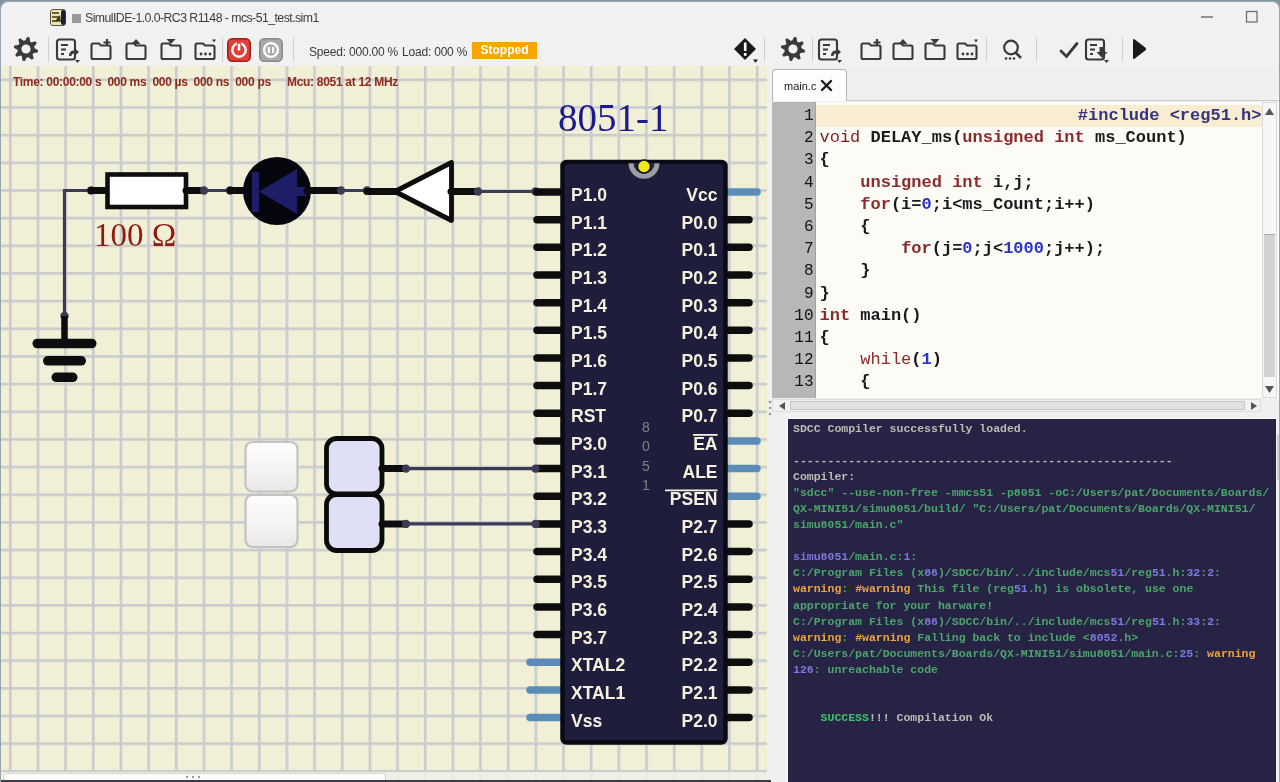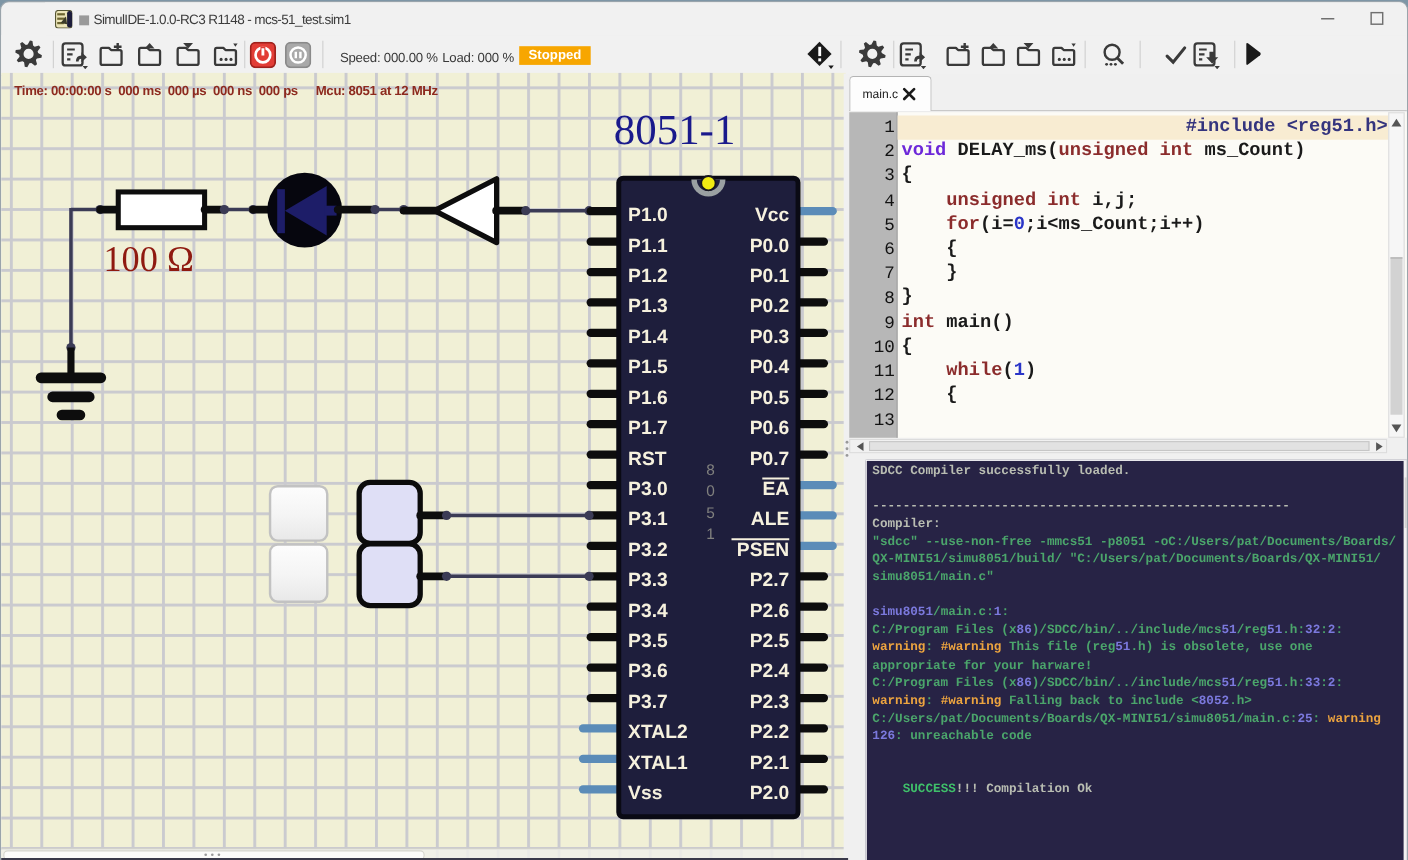--- a/index.html
+++ b/index.html
@@ -391,30 +391,31 @@
           <div class="ln">7</div>
           <div class="ln">8</div>
           <div class="ln">9</div>
           <div class="ln">10</div>
           <div class="ln">11</div>
           <div class="ln">12</div>
           <div class="ln">13</div>
         </div>
       <div id="codewrap">
           <div class="cl hl"><span style="color:#34347e;font-weight:bold">#include</span> <span style="color:#34347e">&lt;reg51.h&gt;</span></div>
-          <div class="cl"><span style="color:#6d28d9;font-weight:bold">void</span> DELAY_ms(<span style="color:#8b2c2c;font-weight:bold">unsigned</span> <span style="color:#8b2c2c;font-weight:bold">int</span> ms_Count)</div>
+          <div class="cl"><span style="color:#7f1d1d;font-weight:normal">void</span> DELAY_ms(<span style="color:#8b2c2c;font-weight:bold">unsigned</span> <span style="color:#8b2c2c;font-weight:bold">int</span> ms_Count)</div>
           <div class="cl">{</div>
           <div class="cl">    <span style="color:#8b2c2c;font-weight:bold">unsigned</span> <span style="color:#8b2c2c;font-weight:bold">int</span> i,j;</div>
           <div class="cl">    <span style="color:#8b2c2c;font-weight:bold">for</span>(i=<span style="color:#2a35c8">0</span>;i&lt;ms_Count;i++)</div>
           <div class="cl">    {</div>
+          <div class="cl">        <span style="color:#8b2c2c;font-weight:bold">for</span>(j=<span style="color:#2a35c8">0</span>;j&lt;<span style="color:#2a35c8">1000</span>;j++);</div>
           <div class="cl">    }</div>
           <div class="cl">}</div>
           <div class="cl"><span style="color:#8b2c2c;font-weight:bold">int</span> main()</div>
           <div class="cl">{</div>
-          <div class="cl">    <span style="color:#8b2c2c;font-weight:bold">while</span>(<span style="color:#2a35c8">1</span>)</div>
+          <div class="cl">    <span style="color:#8b2c2c;font-weight:normal">while</span>(<span style="color:#2a35c8">1</span>)</div>
           <div class="cl">    {</div>
         </div>
       <div id="edvs">
         <svg style="position:absolute;left:0px;top:2px" width="13" height="14">
             <path d="M6.5 3 L11 10 L2 10 Z" fill="#555"></path>
           </svg>
         <div class="thumb"></div>
         <svg style="position:absolute;left:0px;top:279px" width="13" height="14">
             <path d="M2 4 L11 4 L6.5 11 Z" fill="#555"></path>
           </svg>

